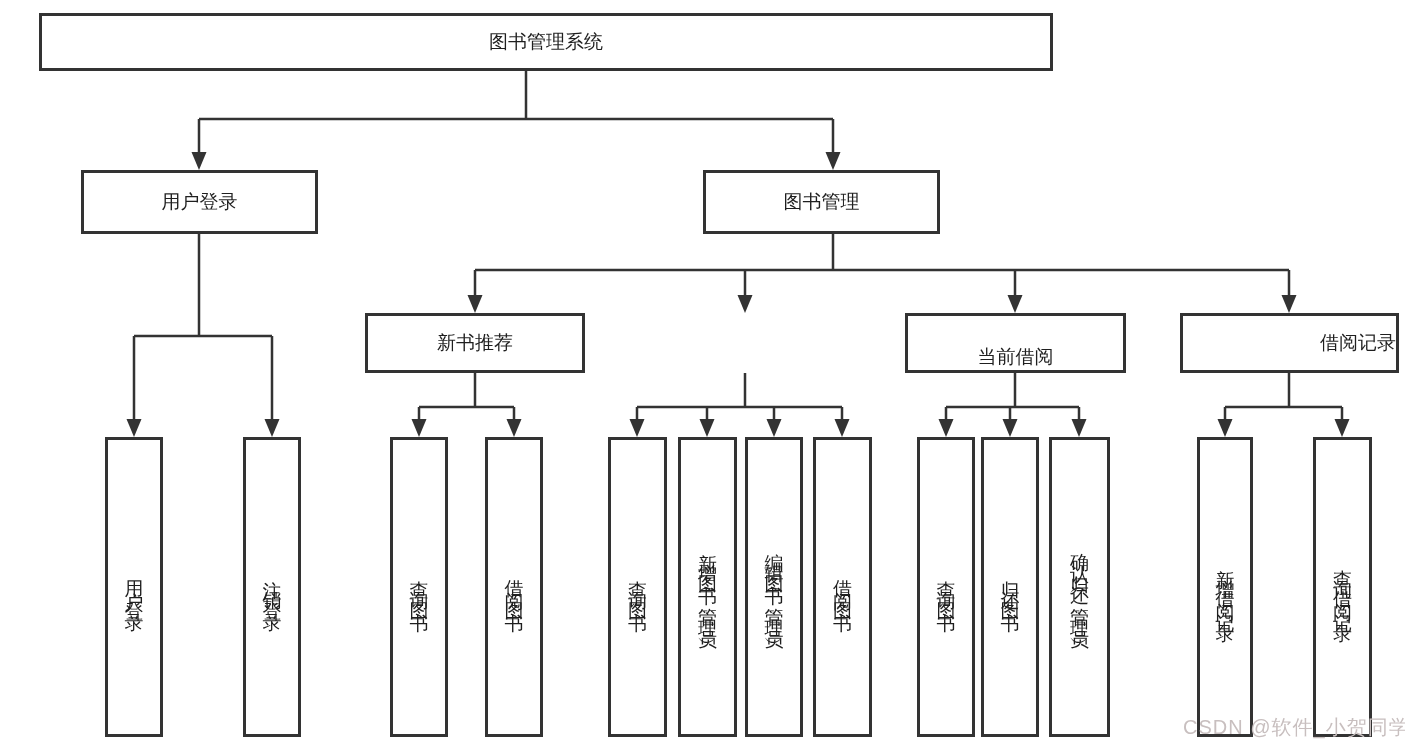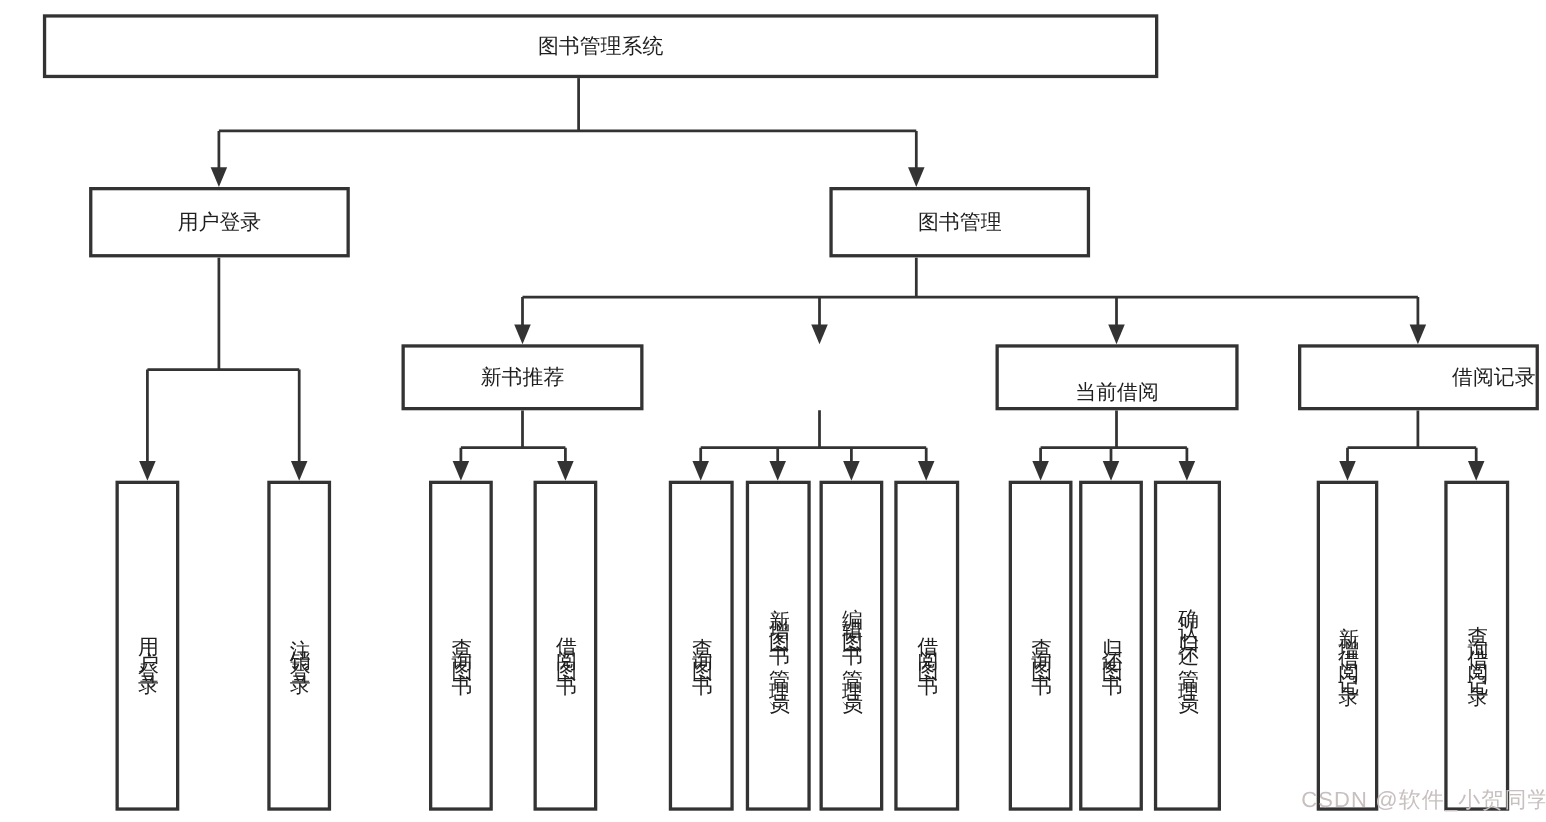--- a/index.html
+++ b/index.html
@@ -80,21 +80,21 @@
     <polygon points="1342,437 1334.5,419 1349.5,419"></polygon>
   </svg>
 
   <div class="box" style="left:20px; top:13px; width:1014px; height:58px;margin-left:19px;">
     <span class="lbl">图书管理系统</span>
   </div>
 
   <div class="box" style="left:81px; top:170px; width:237px; height:64px;">
     <span class="lbl">用户登录</span>
   </div>
-  <div class="box" style="left:754px; top:170px; width:237px; height:64px;font-family:Liberation Mono, monospace;">
+  <div class="box" style="left:703px; top:170px; width:237px; height:64px;font-family:Liberation Mono, monospace;">
     <span class="lbl">图书管理</span>
   </div>
 
   <div class="box" style="left:365px; top:313px; width:220px; height:60px;">
     <span class="lbl">新书推荐</span>
   </div>
   <div class="box" style="left:905px; top:313px; width:221px; height:60px;align-items:flex-end;">
     <span class="lbl">当前借阅</span>
   </div>
   <div class="box" style="left:1180px; top:313px; width:219px; height:60px;justify-content:flex-end;">

